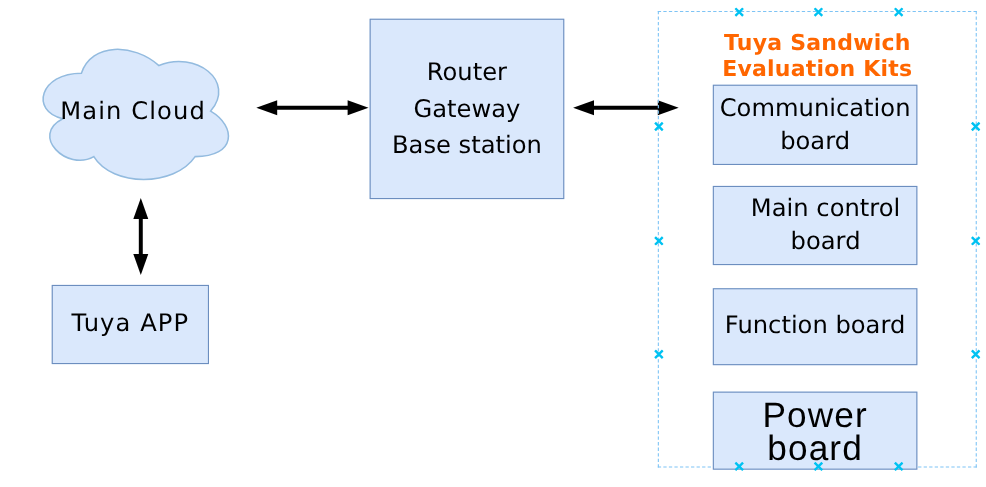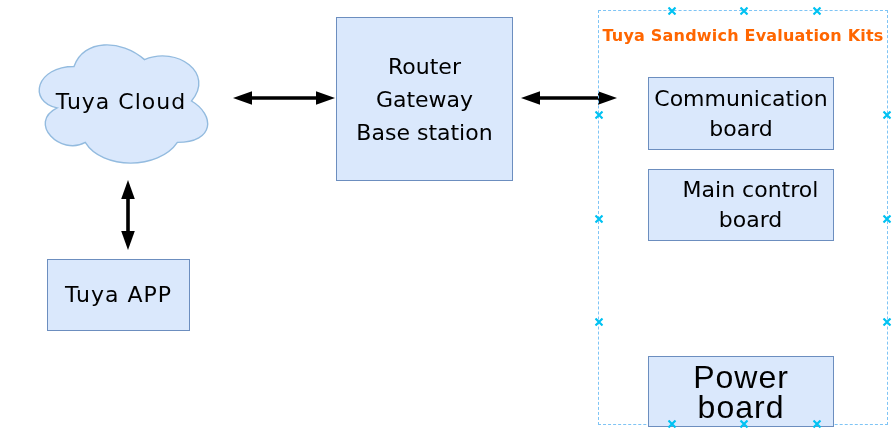--- a/index.html
+++ b/index.html
@@ -23,21 +23,21 @@
   }
   .arrow { position:absolute; }
   .arrow line { stroke:#000; stroke-width:3.6px; }
   .arrow polygon { fill:#000; }
   .kits-container {
     position:absolute; left:598px; top:10px; width:290px; height:415px;
     border:1.6px dashed #7ec4f5; box-sizing:border-box;
   }
   .kits-title {
     padding-top:15px; text-align:center;
-    color:#ff6600; font-weight:bold; font-size:16px; letter-spacing:0.2px;
+    color:#ff6600; font-weight:bold; font-size:20px; letter-spacing:0.2px;
   }
   .board-box {
     position:absolute; left:49px; width:186px;
     background:#dae8fc; border:1.4px solid #6c8ebf; box-sizing:border-box;
     display:flex; align-items:center; justify-content:center;
     text-align:center; font-size:22px; line-height:30px;margin-top:13px;
   }
   .board-communication { top:53px;  height:73px; }
   .board-main-control  { top:145px; height:72px;padding-left:19px; }
   .board-function      { top:238px; height:70px; }
@@ -48,21 +48,21 @@
 </style>
 </head>
 <body>
 
 <div class="stage">
 
   <div class="cloud-wrap">
     <svg viewBox="0 0 100 100" preserveAspectRatio="none">
       <path d="M 25 25 C 5 25 0 50 16 55 C 0 66 18 90 31 80 C 40 100 70 100 80 80 C 100 80 100 60 87.5 50 C 100 30 80 10 62.5 20 C 50 5 30 5 25 25 Z" fill="#dae8fc" stroke="#93bbdf" stroke-width="1.4" vector-effect="non-scaling-stroke"></path>
     </svg>
-    <div class="cloud-label">Tuya Cloud</div>
+    <div class="cloud-label">Main Cloud</div>
   </div>
 
   <div class="shape-box router-box" style="left:336px; top:17px; width:177px; height:164px;">
     <div>
       <span class="line-span">Router</span>
       <span class="line-span">Gateway</span>
       <span class="line-span">Base station</span>
     </div>
   </div>
 
@@ -89,20 +89,23 @@
   </svg>
 
   <div class="kits-container">
     <div class="kits-title">Tuya Sandwich Evaluation Kits</div>
 
     <div class="board-box board-communication">
       <span>Communication board</span>
     </div>
     <div class="board-box board-main-control">
       <span>Main control board</span>
+    </div>
+    <div class="board-box board-function">
+      <span>Function board</span>
     </div>
     <div class="board-box board-power">
       <span>Power board</span>
     </div>
 
     <span class="conn-point" style="left:72.5px; top:0;">
       <svg width="9" height="9">
           <path d="M1 1 L8 8 M8 1 L1 8" stroke="#00c2f2" stroke-width="2.2"></path>
         </svg>
     </span>

